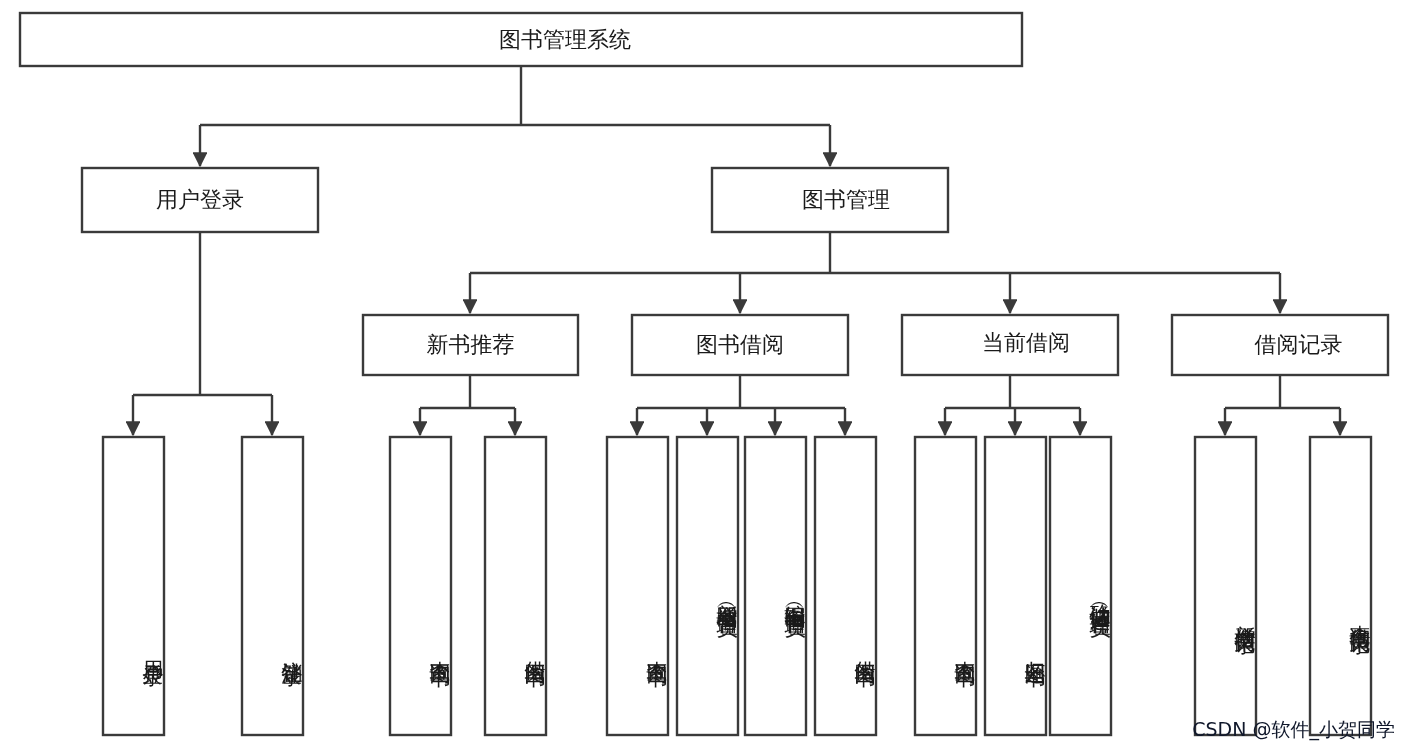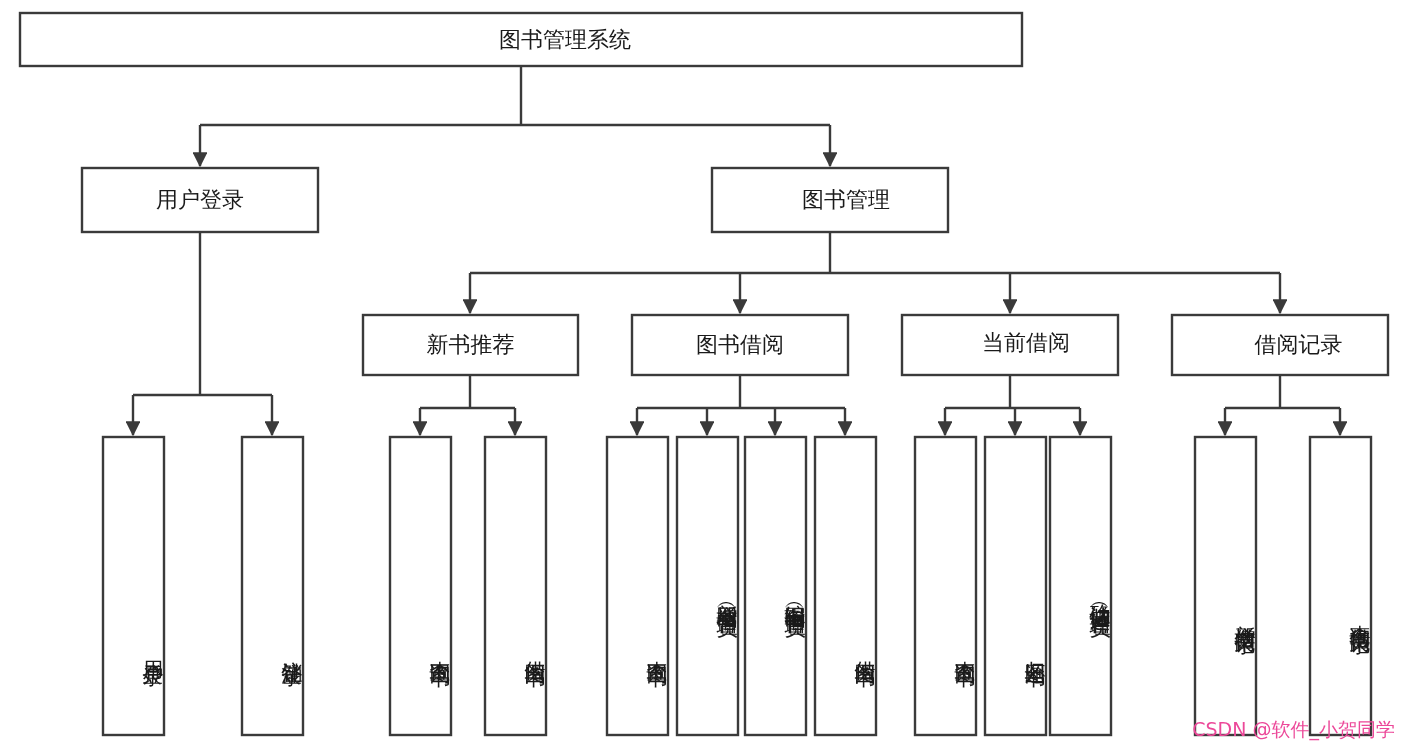--- a/index.html
+++ b/index.html
@@ -61,21 +61,21 @@
     stroke: #3a3a3a;
     stroke-width: 2.4;
     fill: none;
   }
   .watermark {
     position: absolute;
     right: 10px;
     bottom: 4px;
     font-family: "DejaVu Sans", "Liberation Sans", sans-serif;
     font-size: 19px;
-    color: #ec4899;
+    color: #0f172a;
     white-space: nowrap;
     pointer-events: none;
   }
 </style>
 </head>
 <body>
 
 <div id="diagram-root">
 
   <svg class="flow" viewBox="0 0 1405 747">

